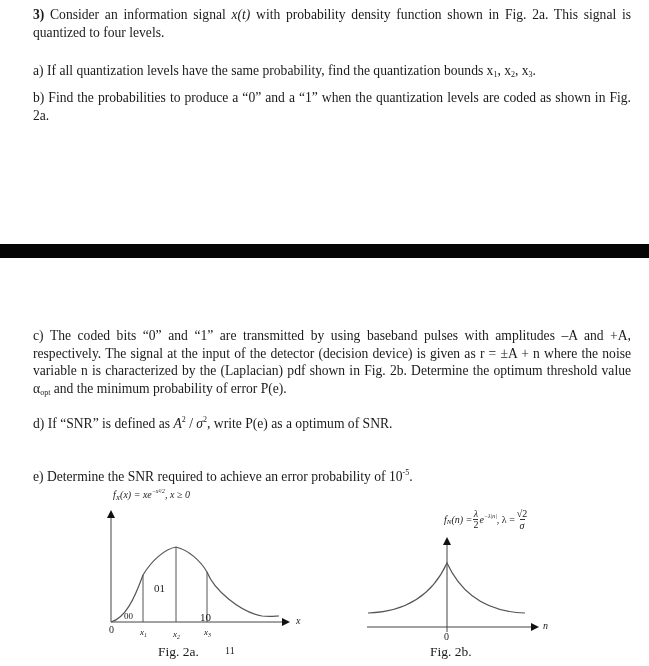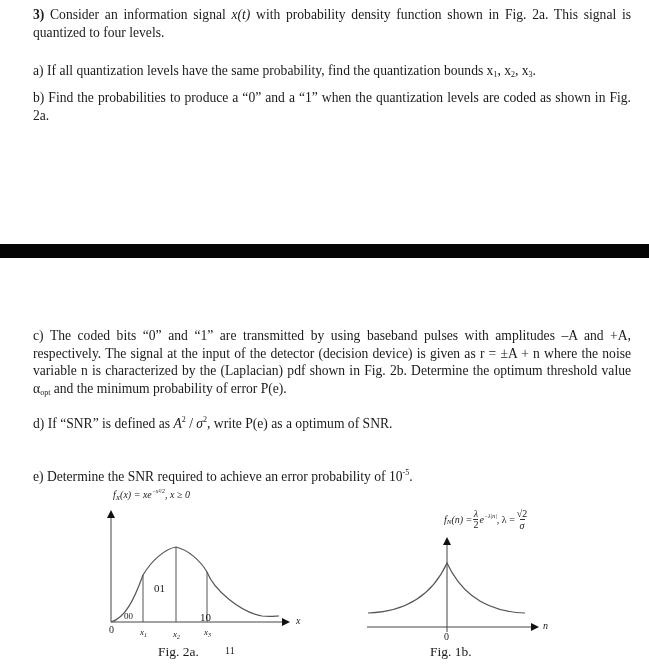--- a/index.html
+++ b/index.html
@@ -104,13 +104,13 @@
   <span>e</span>
     <span style="font-size:6px; margin-top:-8px;">−λ|n|</span>
   <span style="font-style:normal;">,   λ = </span>
   <span style="display:inline-flex; flex-direction:column; align-items:center; line-height:11px; margin-left:2px;">
       <span style="font-style:normal;">√2</span>
       <span style="border-top:1px solid #333;">σ</span>
     </span>
 </div>
 <div style="position:absolute; left:444px; top:631px; font-size:10px;">0</div>
 <div style="position:absolute; left:543px; top:620px; font-size:10px; font-style:italic;">n</div>
-<div class="fig-caption" style="left:430px; top:644px;">Fig. 1b.</div>
+<div class="fig-caption" style="left:430px; top:644px;">Fig. 2b.</div>
 
 </body></html>

